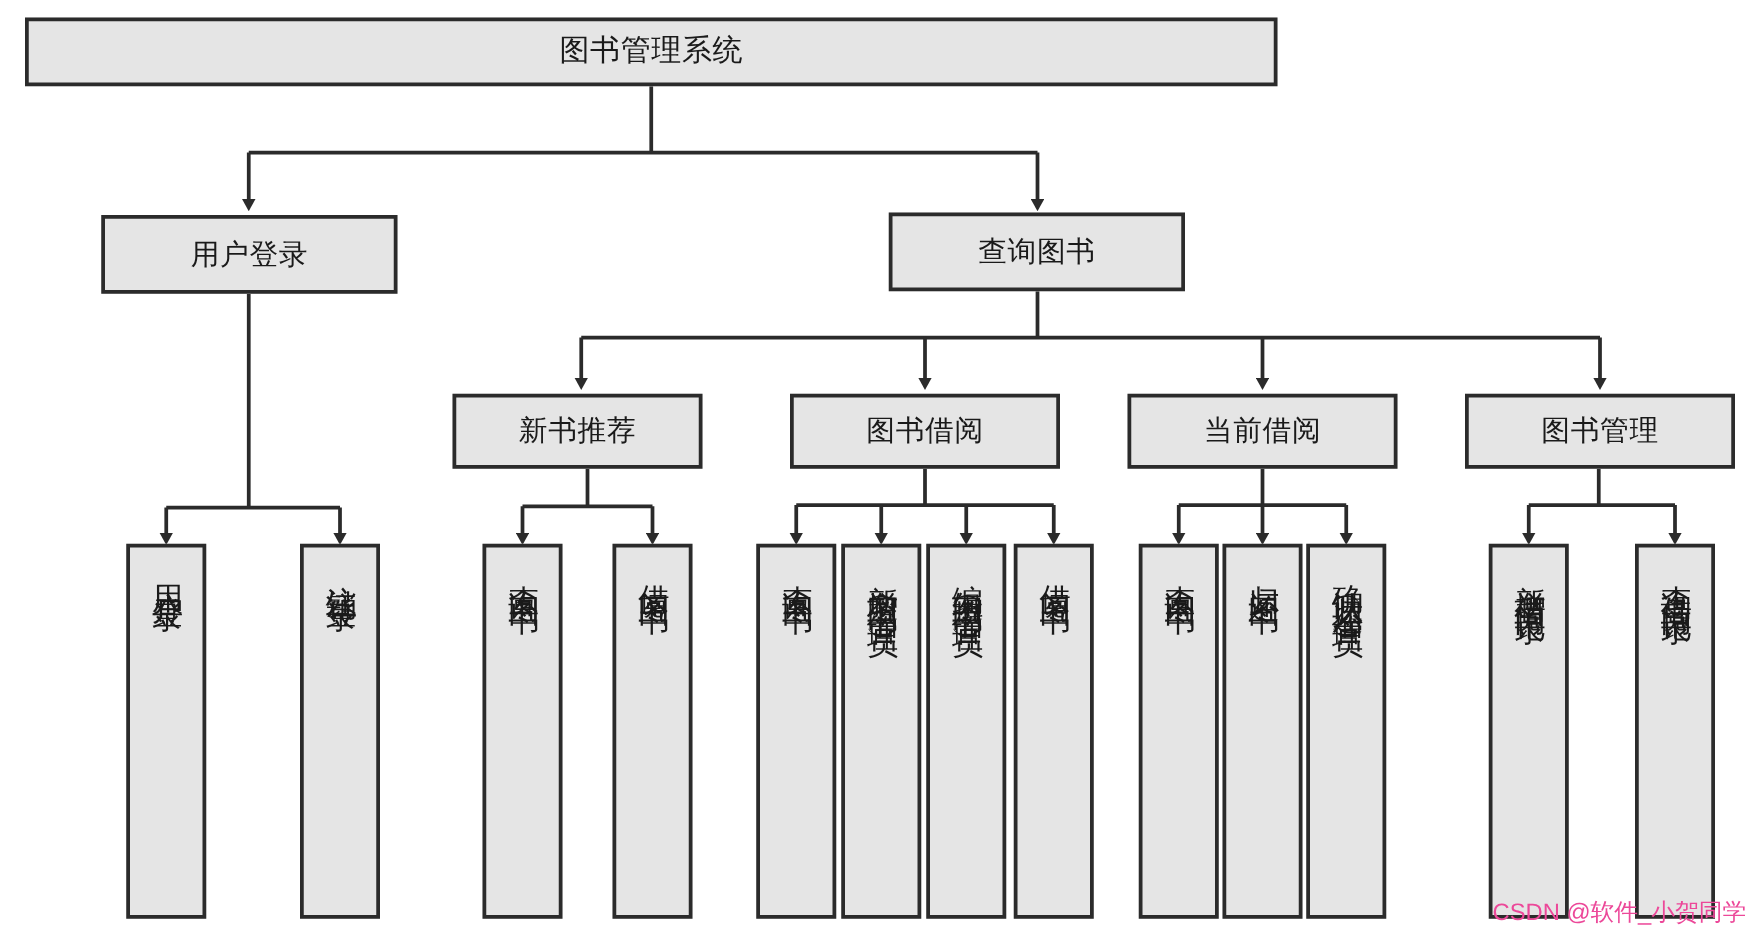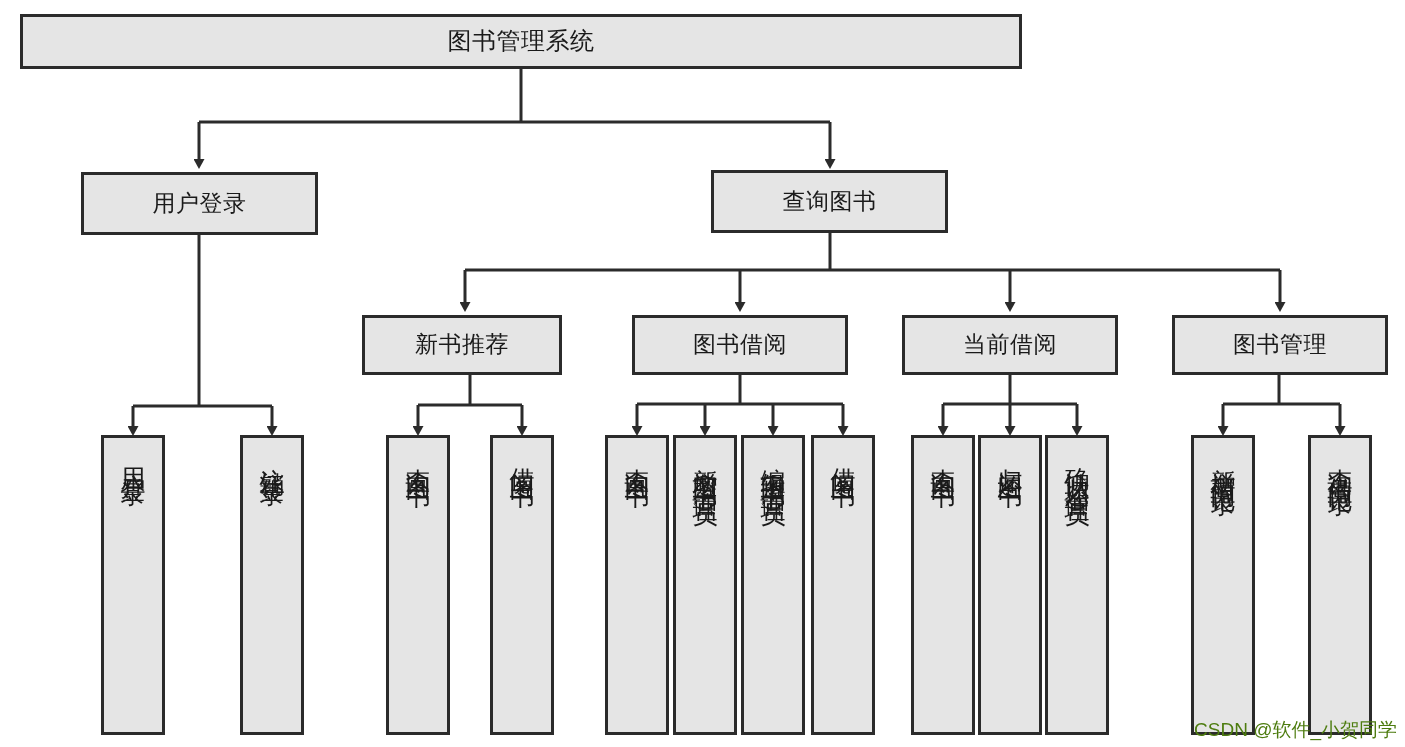--- a/index.html
+++ b/index.html
@@ -61,21 +61,21 @@
     font-size: 25px;
     letter-spacing: 5px;
     line-height: 1;
     white-space: nowrap;
   }
   #watermark {
     position: absolute;
     right: 8px;
     bottom: 4px;
     font-size: 19px;
-    color: #4d7c0f;
+    color: #ec4899;
     z-index: 5;
     white-space: nowrap;
     font-family: "Liberation Sans", "DejaVu Sans", sans-serif;
     margin-top: 36px;
   }
 </style>
 </head>
 <body>
 
 <div id="canvas">

